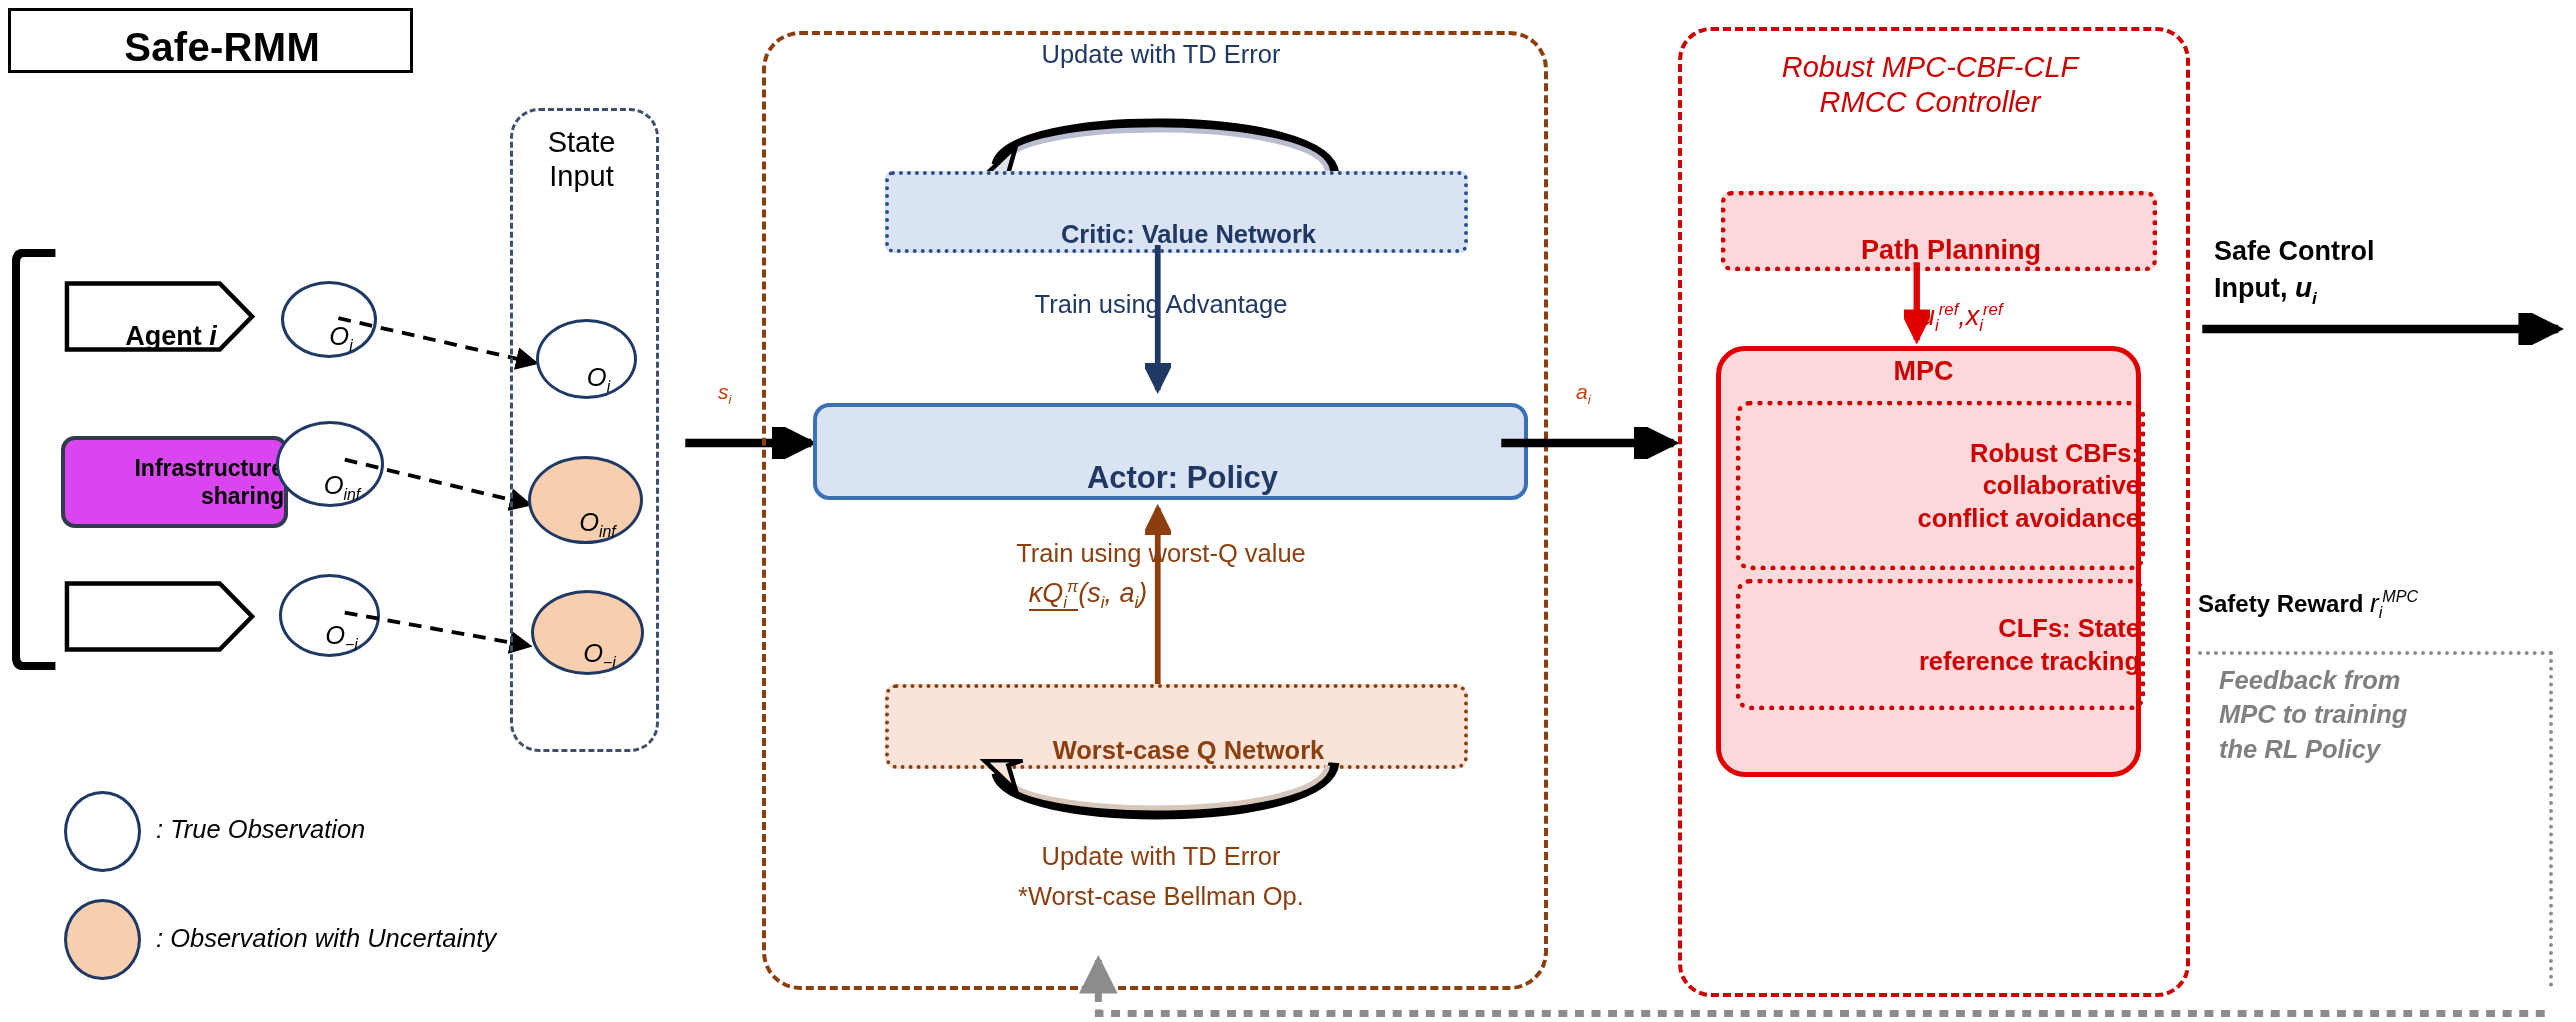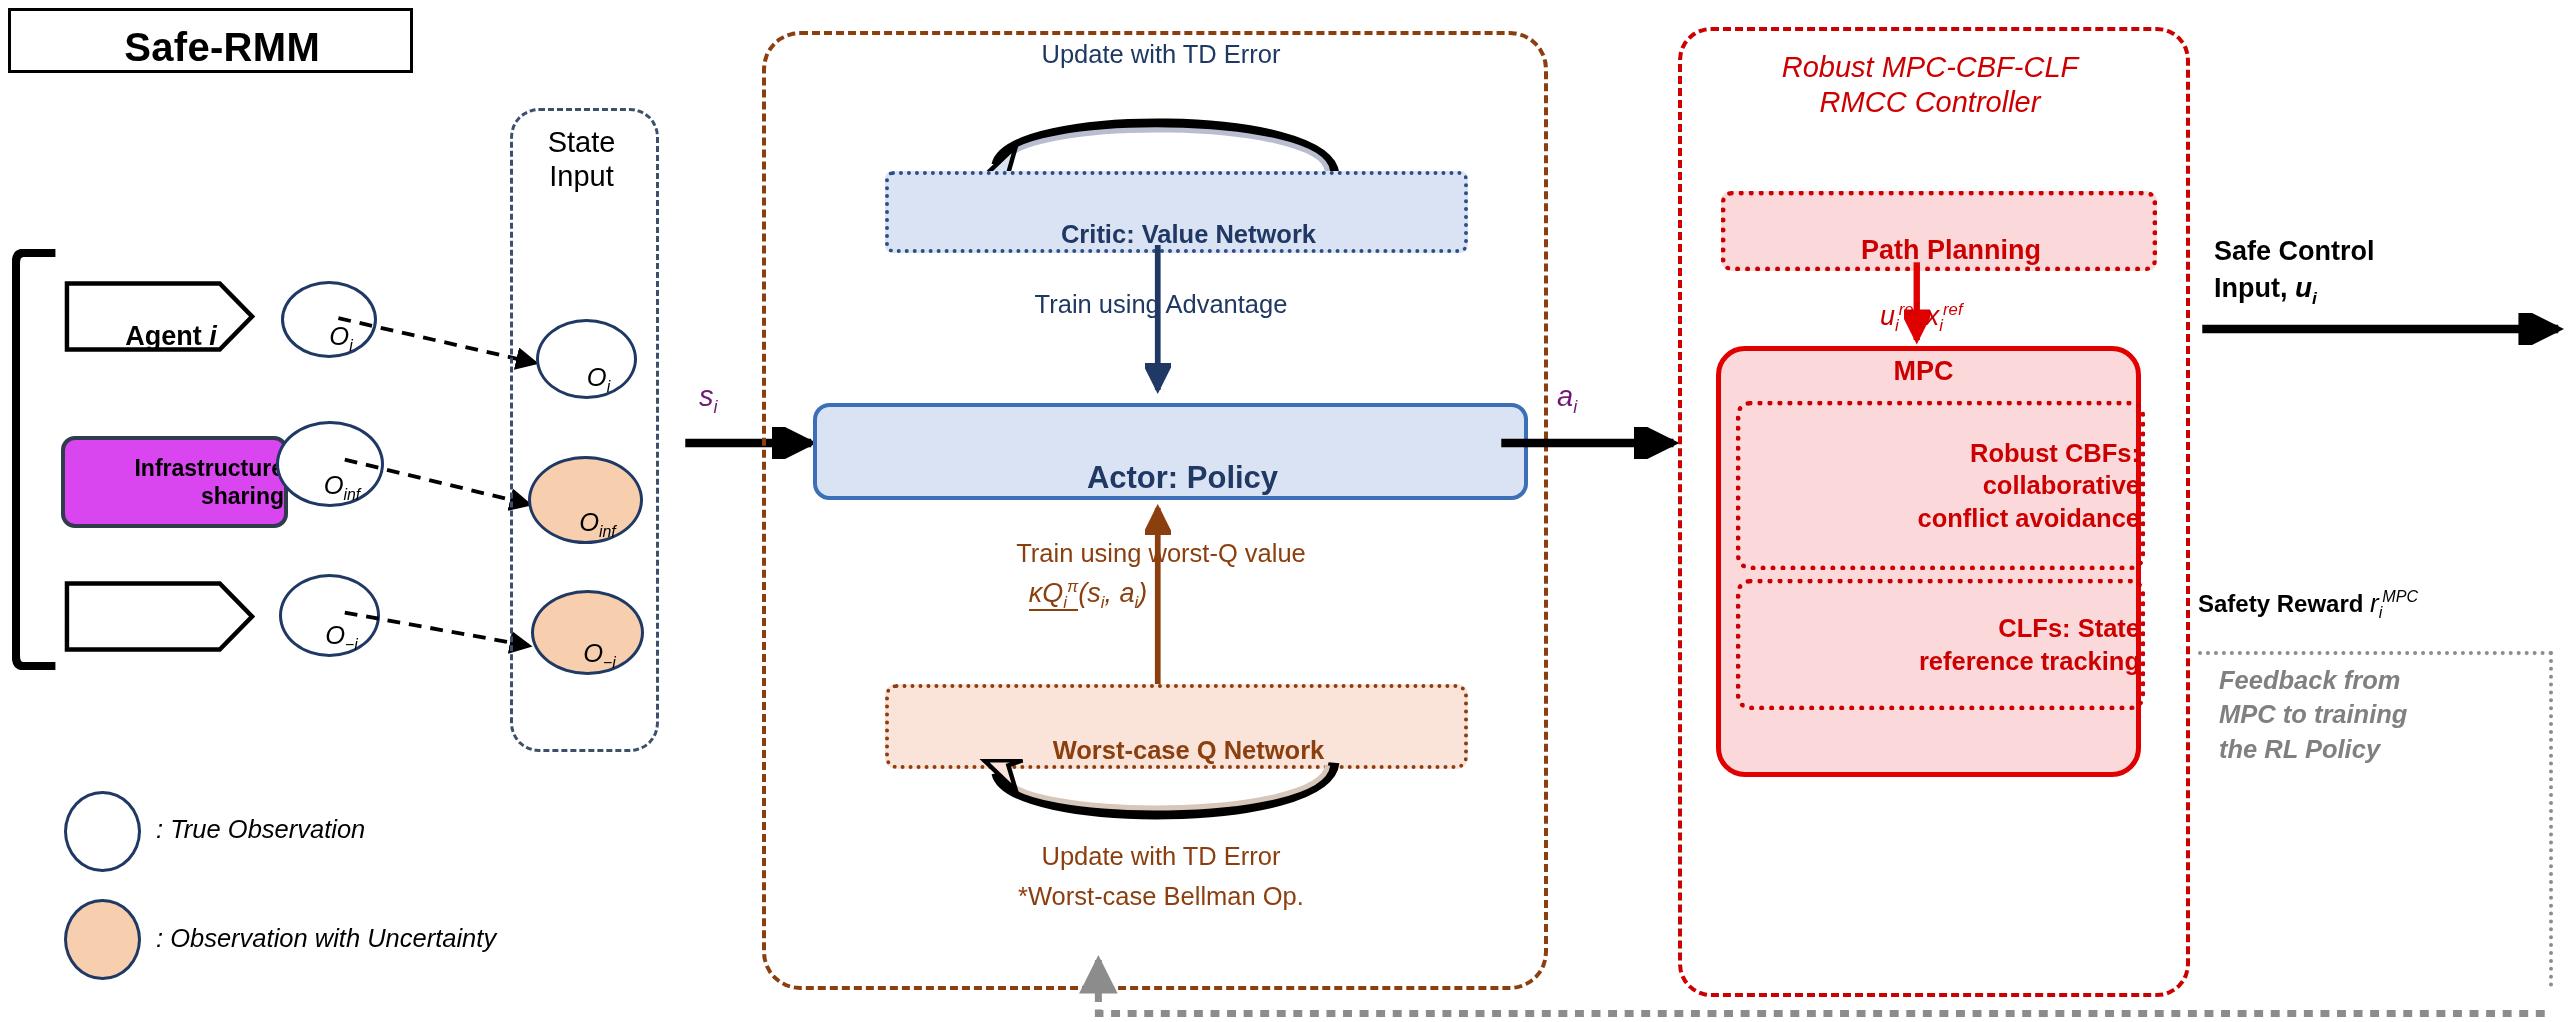--- a/index.html
+++ b/index.html
@@ -72,40 +72,40 @@
   #path-plan span{font-size:27px;font-weight:bold;color:#cc0000;}
   #mpc-main{left:1716px;top:346px;width:415px;height:421px;background:#fbd9da;
      border:5.1px solid #e00000;border-radius:29px;}
   #mpc-main-label{left:1716px;top:356px;width:415px;text-align:center;font-size:27px;font-weight:bold;color:#cc0000;}
   #cbf-box{left:1736px;top:401px;width:375px;height:159px;background:transparent;
      border:5.1px dotted #cc0000;border-radius:14px;flex-direction:column;}
   #cbf-box span{font-size:25.5px;font-weight:bold;color:#cc0000;line-height:1.28;}
   #clf-box{left:1736px;top:579px;width:375px;height:121px;background:transparent;
      border:5.1px dotted #cc0000;border-radius:14px;flex-direction:column;}
   #clf-box span{font-size:25.5px;font-weight:bold;color:#cc0000;line-height:1.28;}
-  #uxref{left:1880px;top:300px;width:211px;font-size:27px;color:#cc0000;font-style:italic;}
+  #uxref{left:1920px;top:300px;width:211px;font-size:27px;color:#cc0000;font-style:italic;}
 
   
   #safe-ctl{left:2214px;top:191px;width:268px;font-size:27px;font-weight:bold;color:#000;line-height:1.35;margin-top:42px;}
   #safety-rew{left:2198px;top:587px;width:332px;font-size:24px;font-weight:bold;color:#000;}
   #feedback-box{left:2198px;top:651px;width:351px;height:332px;border:4.5px dotted #8c8c8c;border-left:none;border-bottom:none;background:transparent;}
   #feedback-txt{left:2219px;top:663px;width:293px;font-size:25.5px;font-style:italic;font-weight:bold;color:#808080;line-height:1.35;}
 
   
   #legend-ell-1{left:64px;top:791px;width:71px;height:75px;}
   #legend-ell-2{left:64px;top:899px;width:71px;height:75px;}
   .legend-txt{font-size:25.5px;font-style:italic;color:#000;}
   #legend-t1{left:156px;top:815px;}
   #legend-t2{left:156px;top:924px;}
 
   
   .mi{font-style:italic;}
   sub{font-size:.62em;}
   sup{font-size:.62em;}
-  .sym{font-size:29px;font-style:italic;color:#701a75;}
+  .sym{font-size:21px;font-style:italic;color:#c2410c;margin-left:19px;}
   #s-i{left:699px;top:380px;}
   #a-i{left:1557px;top:380px;}
 </style>
 </head>
 <body>
 
 <div id="stage">
 
   <div class="abs ctr" id="title-box">
     <span>Safe-RMM</span>

